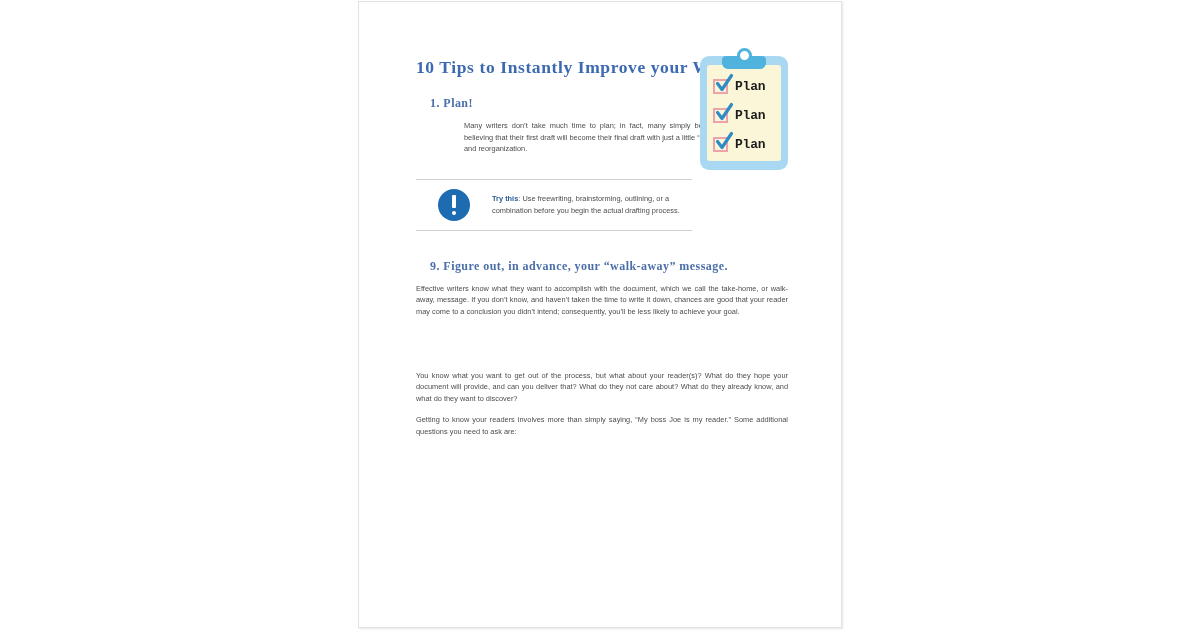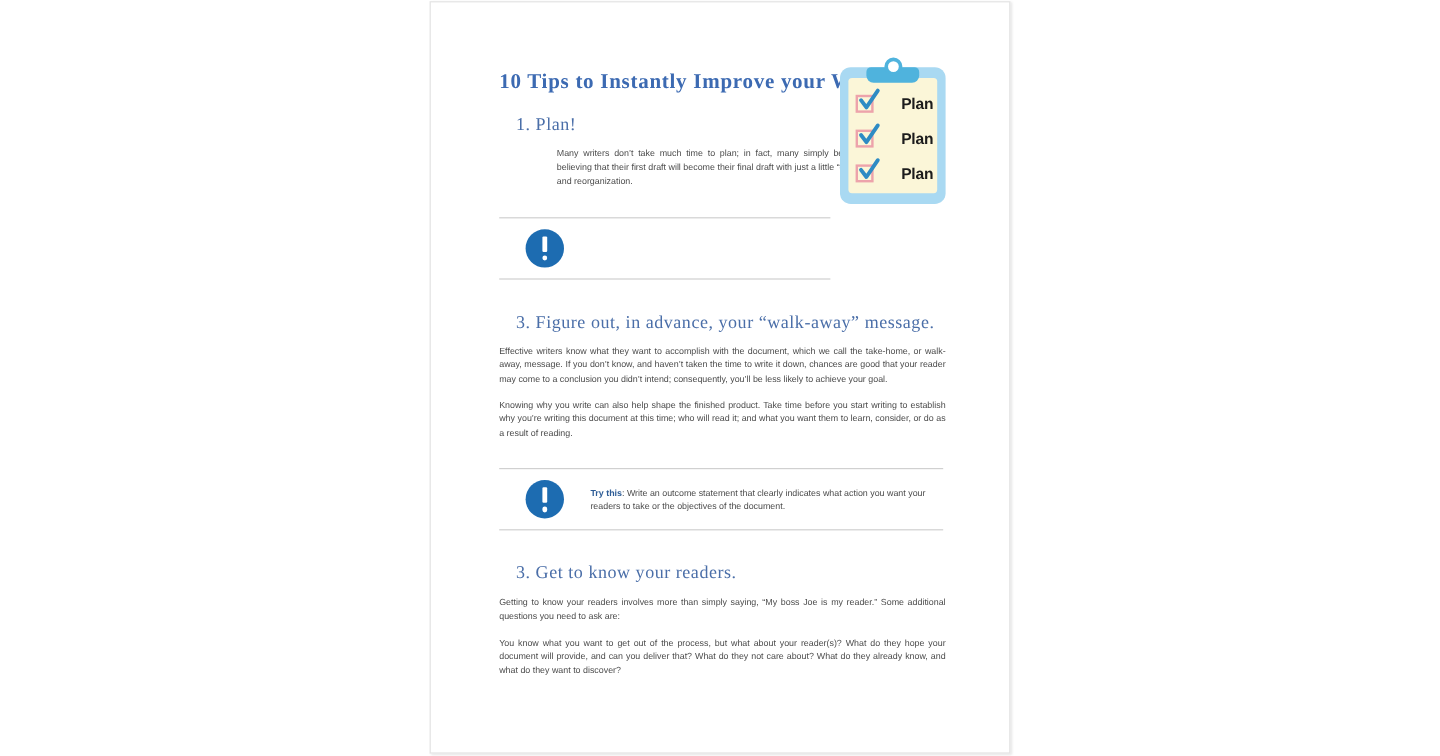--- a/index.html
+++ b/index.html
@@ -44,22 +44,22 @@
     font-family: "Liberation Serif", serif;
     font-weight: bold;
     font-size: 17.5px;
     color: #3c6ab2;
     letter-spacing: 0.6px;
     margin: 0 0 18px 0;
     white-space: nowrap;
   }
   .section-heading {
     font-family: "Liberation Serif", serif;
-    font-weight: normal;
-    font-size: 15px;
+    font-weight: bold;
+    font-size: 12px;
     color: #4a6ea8;
     letter-spacing: 0.45px;
     margin: 0 0 9px 0;
     padding-left: 14px;
   }
   .body-col {
     width: 100%;
   }
   p.para {
     font-family: "Liberation Sans", sans-serif;
@@ -184,25 +184,25 @@
     box-sizing: border-box;
     background: #fbf6d8;
   }
   .cb-check {
     position: absolute;
     left: 1px; top: -7px;
     width: 17px; height: 19px;
     overflow: visible;
   }
   .cb-label {
-    font-family: Liberation Sans, sans-serif;
+    font-family: Liberation Mono, monospace;
     font-weight: bold;
     font-size: 13px;
     color: #1c1c1c;
-    margin-left: 23px;
+    margin-left: 7px;
     letter-spacing: -0.2px;
   }
   .spacer-28 { height: 28px; }
   .spacer-24 { height: 24px; }
 </style>
 </head>
 <body>
 
 <div class="viewport">
   <div class="page-sheet">
@@ -214,51 +214,46 @@
         <h2 class="section-heading">1. Plan!</h2>
 
         <div class="body-col col-narrow">
           <p class="para">Many writers don’t take much time to plan; in fact, many simply begin writing, believing that their first draft will become their final draft with just a little “cleaning up” and reorganization.</p>
         </div>
 
         <div class="spacer-24"></div>
 
         <div class="callout narrow">
           <div class="callout-icon"></div>
+          <div class="callout-text">
+            <b>Try this</b><span>: </span><span>Use freewriting, brainstorming, outlining, or a combination before you begin the actual drafting process.</span>
+          </div>
         </div>
       </div>
 
       <div class="spacer-28"></div>
 
       <div>
-        <h2 class="section-heading">3. Figure out, in advance, your “walk-away” message.</h2>
+        <h2 class="section-heading">9. Figure out, in advance, your “walk-away” message.</h2>
 
         <div class="body-col">
           <p class="para">Effective writers know what they want to accomplish with the document, which we call the take-home, or walk-away, message. If you don’t know, and haven’t taken the time to write it down, chances are good that your reader may come to a conclusion you didn’t intend; consequently, you’ll be less likely to achieve your goal.</p>
-          <p class="para">Knowing why you write can also help shape the finished product. Take time before you start writing to establish why you’re writing this document at this time; who will read it; and what you want them to learn, consider, or do as a result of reading.</p>
         </div>
 
         <div class="spacer-24"></div>
 
-        <div class="callout wide">
-          <div class="callout-icon"></div>
-          <div class="callout-text">
-            <b>Try this</b><span>: </span><span>Write an outcome statement that clearly indicates what action you want your readers to take or the objectives of the document.</span>
-          </div>
-        </div>
       </div>
 
       <div class="spacer-28"></div>
 
       <div>
-        <h2 class="section-heading">3. Get to know your readers.</h2>
 
         <div class="body-col">
+          <p class="para">You know what you want to get out of the process, but what about your reader(s)? What do they hope your document will provide, and can you deliver that? What do they not care about? What do they already know, and what do they want to discover?</p>
           <p class="para">Getting to know your readers involves more than simply saying, “My boss Joe is my reader.” Some additional questions you need to ask are:</p>
-          <p class="para">You know what you want to get out of the process, but what about your reader(s)? What do they hope your document will provide, and can you deliver that? What do they not care about? What do they already know, and what do they want to discover?</p>
         </div>
       </div>
 
     </div>
 
     <div class="clipboard">
       <div class="cb-body"></div>
       <div class="cb-paper"></div>
       <div class="cb-clip"></div>
       <div class="cb-clip-top"></div>

